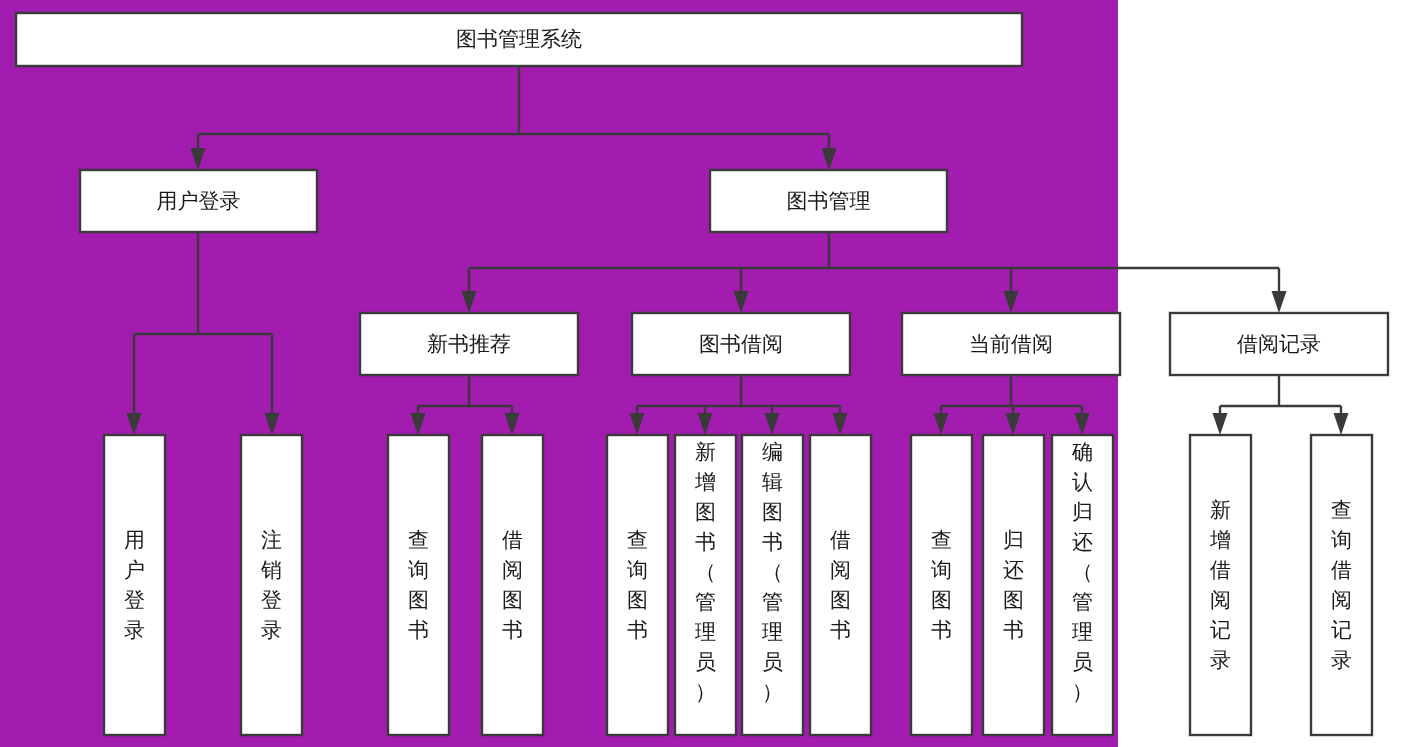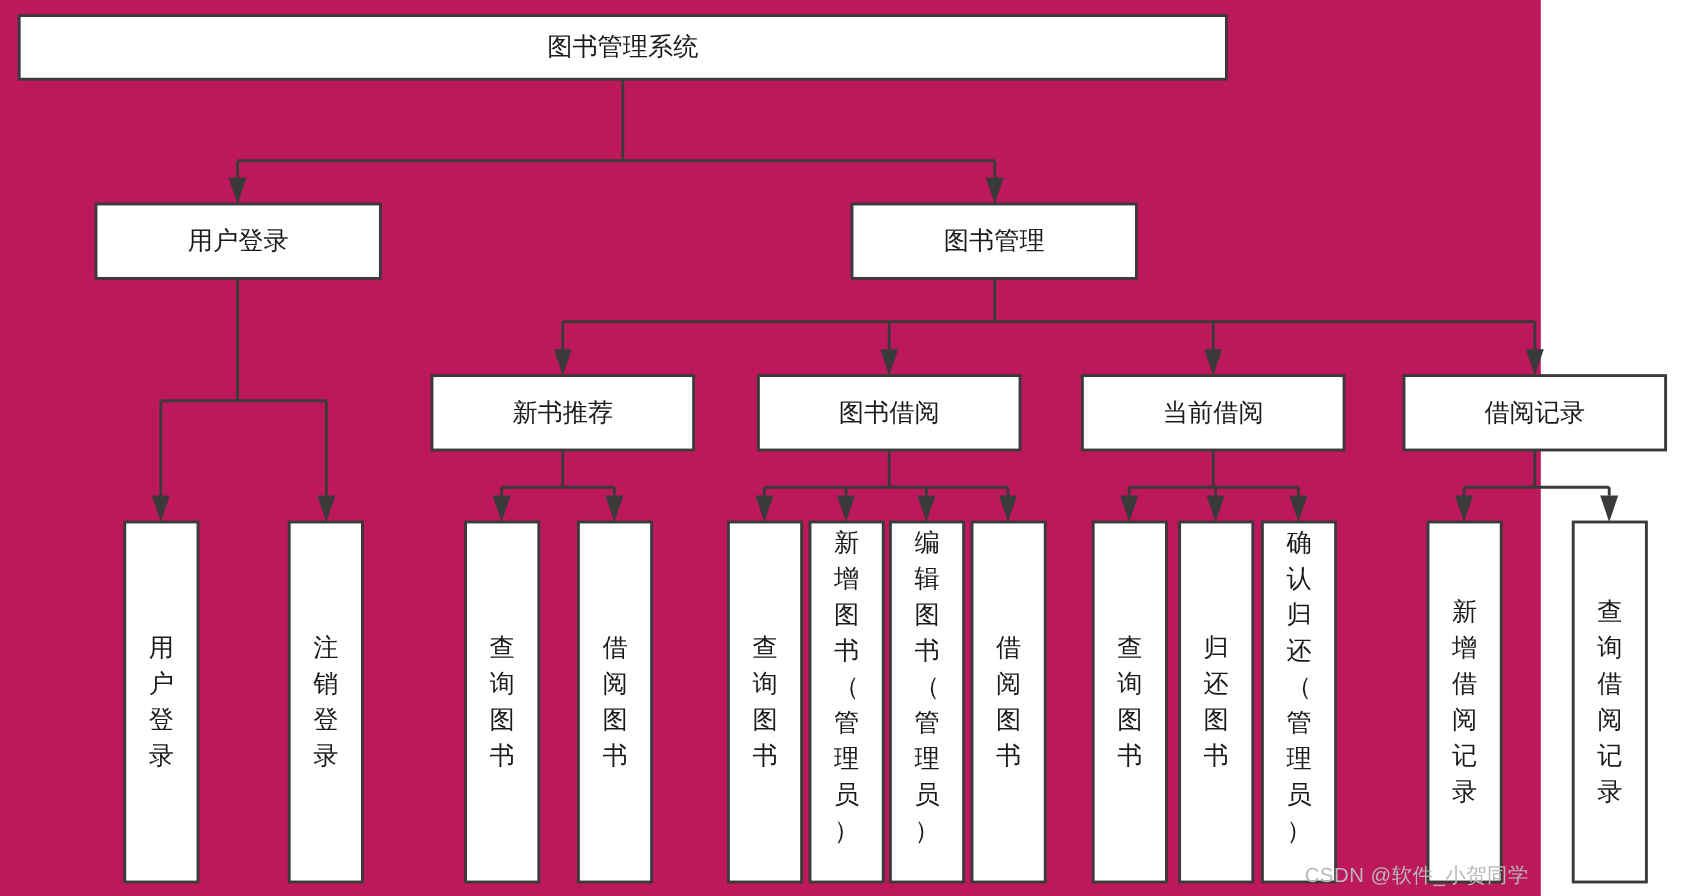--- a/index.html
+++ b/index.html
@@ -9,23 +9,23 @@
     background: #ffffff;
   }
   body {
     width: 1405px;
     height: 747px;
     overflow: hidden;
     font-family: "Liberation Sans", "DejaVu Sans", sans-serif;
   }
   #diagram-root {
     position: relative;
-    width: 1284px;
+    width: 1118px;
     height: 747px;
-    background: #be185d;
+    background: #a21caf;
   }
   svg.diagram-canvas {
     position: absolute;
     left: 0;
     top: 0;
     width: 1405px;
     height: 747px;
     display: block;
   }
   .node-box {
@@ -217,14 +217,13 @@
         <g>
           <rect class="node-box" x="1190" y="435" width="61" height="300"></rect>
           <text class="node-label-vertical" x="1220.5" y="517"><tspan x="1220.5" dy="0">新</tspan><tspan x="1220.5" dy="30">增</tspan><tspan x="1220.5" dy="30">借</tspan><tspan x="1220.5" dy="30">阅</tspan><tspan x="1220.5" dy="30">记</tspan><tspan x="1220.5" dy="30">录</tspan></text>
         </g>
         <g>
           <rect class="node-box" x="1311" y="435" width="61" height="300"></rect>
           <text class="node-label-vertical" x="1341.5" y="517"><tspan x="1341.5" dy="0">查</tspan><tspan x="1341.5" dy="30">询</tspan><tspan x="1341.5" dy="30">借</tspan><tspan x="1341.5" dy="30">阅</tspan><tspan x="1341.5" dy="30">记</tspan><tspan x="1341.5" dy="30">录</tspan></text>
         </g>
       </g>
     </svg>
-  <div class="watermark">CSDN @软件_小贺同学</div>
 </div>
 
 </body></html>

